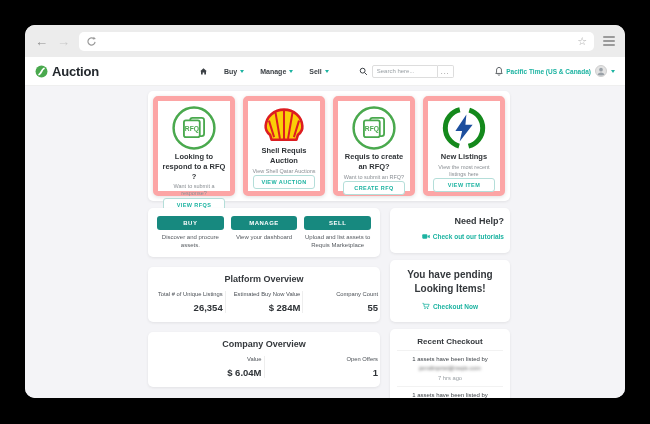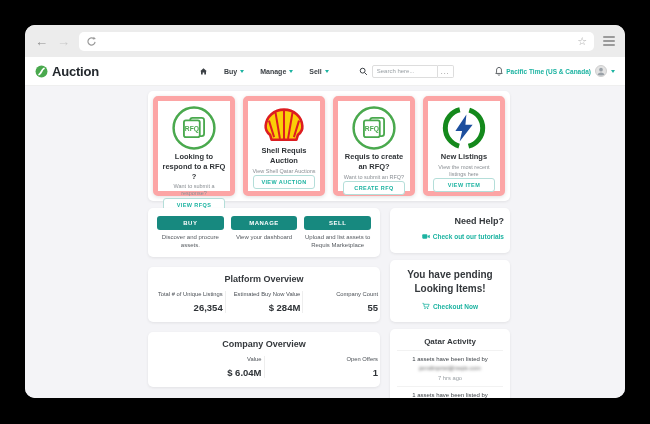--- a/index.html
+++ b/index.html
@@ -295,21 +295,21 @@
             <svg width="8" height="8" viewBox="0 0 15 13">
               <path d="M0.8 1.5 H3 L4.6 8.5 H11.4 L13.4 3.3 H3.6" stroke="#1cb3a1" stroke-width="1.4" fill="none"></path>
               <circle cx="5.6" cy="11" r="1.2" fill="#1cb3a1"></circle>
               <circle cx="10.6" cy="11" r="1.2" fill="#1cb3a1"></circle>
             </svg>
             <span>Checkout Now</span>
           </span>
         </div>
 
         <div class="panel recent-panel">
-          <div class="recent-title">Qatar Activity</div>
+          <div class="recent-title">Recent Checkout</div>
 
           <div class="activity">
             <div class="act-line">1 assets have been listed by</div>
             <div class="act-line blurred">jemdinpriet@reqis.com</div>
             <div class="act-time">7 hrs ago</div>
           </div>
 
           <div class="activity">
             <div class="act-line">1 assets have been listed by</div>
             <div class="act-line blurred">amanspaceurel@requs.com</div>

